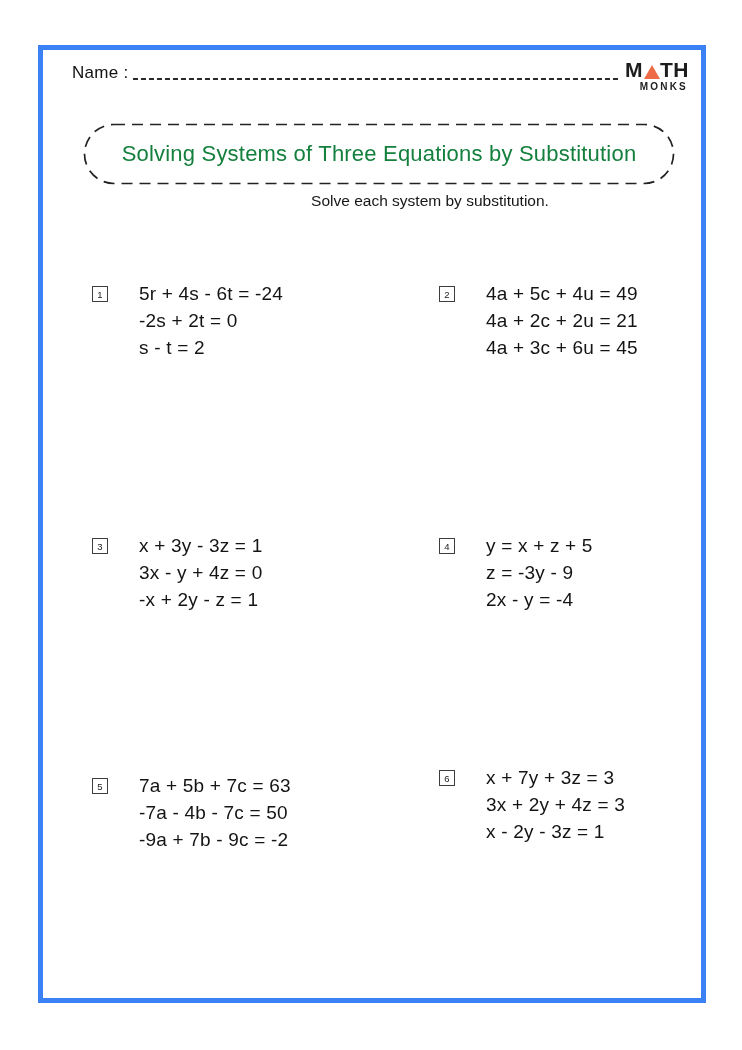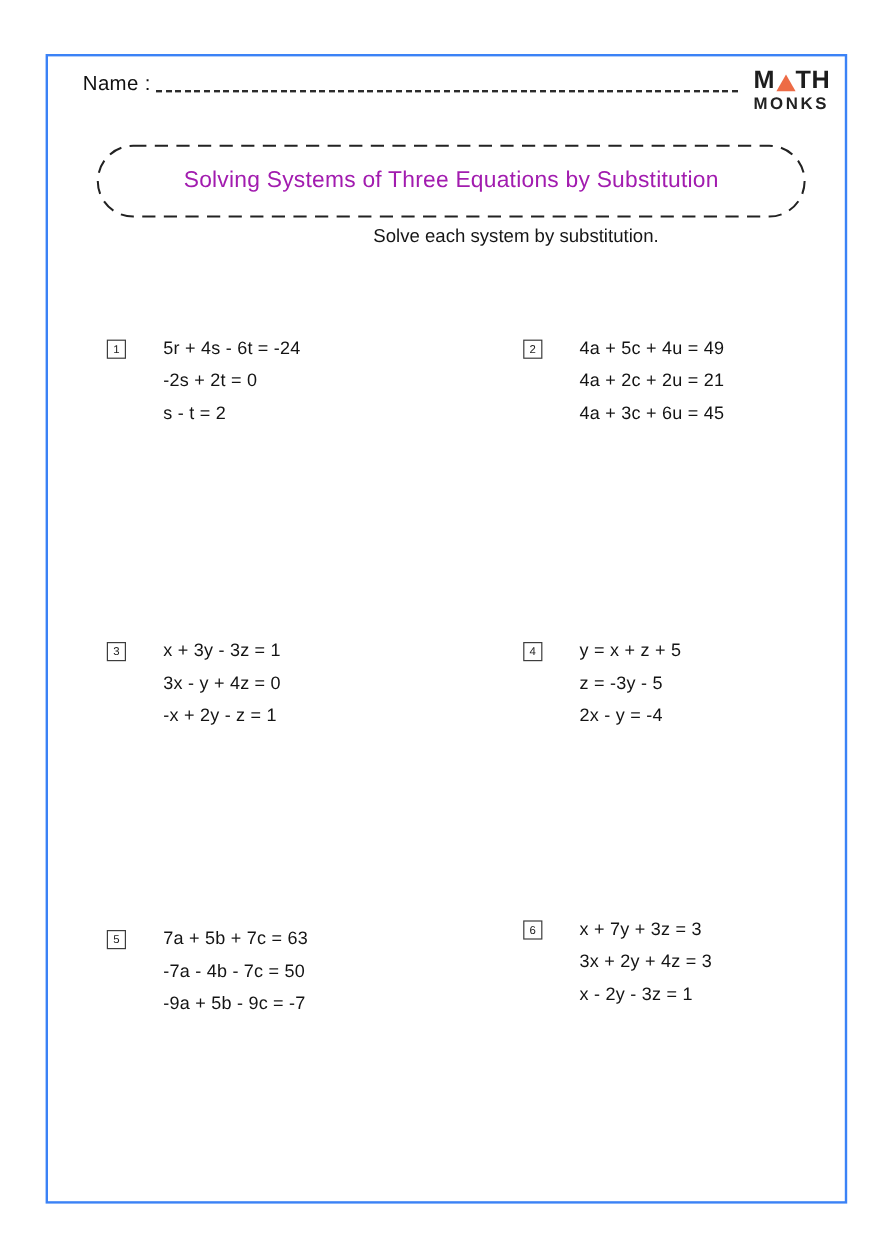--- a/index.html
+++ b/index.html
@@ -13,21 +13,21 @@
     position: relative;
     width: 742px;
     height: 1050px;
     background: #ffffff;
     overflow: hidden;
   }
   .frame {
     position: absolute;
     left: 38px; top: 45px;
     width: 668px; height: 958px;
-    border: 2px solid #3b82f6;
+    border: 5px solid #3b82f6;
     background: #ffffff;
   }
   
   .name-row {
     position: absolute;
     left: 29px; top: 12px;
     width: 546px;
     display: flex;
     align-items: flex-end;
   }
@@ -62,41 +62,41 @@
   }
   .tri {
     display: inline-block;
     width: 0; height: 0;
     border-left: 8px solid transparent;
     border-right: 8px solid transparent;
     border-bottom: 14px solid var(--accent);
     margin: 0 0.5px 1px 0.5px;
   }
   .logo-bottom {
-    font-size: 14px;
+    font-size: 10px;
     font-weight: 600;
     letter-spacing: 2.2px;
     color: #222;
     margin-top: 1px;
     margin-right: 1px;
   }
   
   .title-pill {
     position: absolute;
     left: 40px; top: 73px;
     width: 592px; height: 62px;
     display: flex;
     align-items: center;
     justify-content: center;
   }
   .pill-border { position: absolute; inset: 0; }
   .title-text {
     position: relative;
-    font-size: 19px;
-    color: #a21caf;
+    font-size: 22px;
+    color: #15803d;
     letter-spacing: 0.2px;
     white-space: nowrap;
     text-align: right;
   }
   .instruction {
     position: absolute;
     left: 10px; top: 142px;
     width: 100%;
     text-align: center;
     font-size: 15.5px;
@@ -116,21 +116,21 @@
     border: 1.5px solid #3d3d3d;
     display: flex;
     align-items: center;
     justify-content: center;
     font-size: 9.5px;
     color: #222;
     flex: 0 0 auto;
   }
   .eqs { display: block; }
   .eq {
-    font-size: 15px;
+    font-size: 19px;
     line-height: 27px;
     color: #141414;
     letter-spacing: 0.2px;
     white-space: nowrap;
   }
   .p1 { left: 49px;  top: 230px; }
   .p2 { left: 396px; top: 230px; }
   .p3 { left: 49px;  top: 482px; }
   .p4 { left: 396px; top: 482px; }
   .p5 { left: 49px;  top: 722px; }
@@ -189,31 +189,31 @@
         <div class="eq">x + 3y - 3z = 1</div>
         <div class="eq">3x - y + 4z = 0</div>
         <div class="eq">-x + 2y - z = 1</div>
       </div>
     </div>
 
     <div class="problem p4">
       <span class="numbox">4</span>
       <div class="eqs">
         <div class="eq">y = x + z + 5</div>
-        <div class="eq">z = -3y - 5</div>
+        <div class="eq">z = -3y - 9</div>
         <div class="eq">2x - y = -4</div>
       </div>
     </div>
 
     <div class="problem p5">
       <span class="numbox">5</span>
       <div class="eqs">
         <div class="eq">7a + 5b + 7c = 63</div>
         <div class="eq">-7a - 4b - 7c = 50</div>
-        <div class="eq">-9a + 5b - 9c = -7</div>
+        <div class="eq">-9a + 7b - 9c = -2</div>
       </div>
     </div>
 
     <div class="problem p6">
       <span class="numbox">6</span>
       <div class="eqs">
         <div class="eq">x + 7y + 3z = 3</div>
         <div class="eq">3x + 2y + 4z = 3</div>
         <div class="eq">x - 2y - 3z = 1</div>
       </div>

